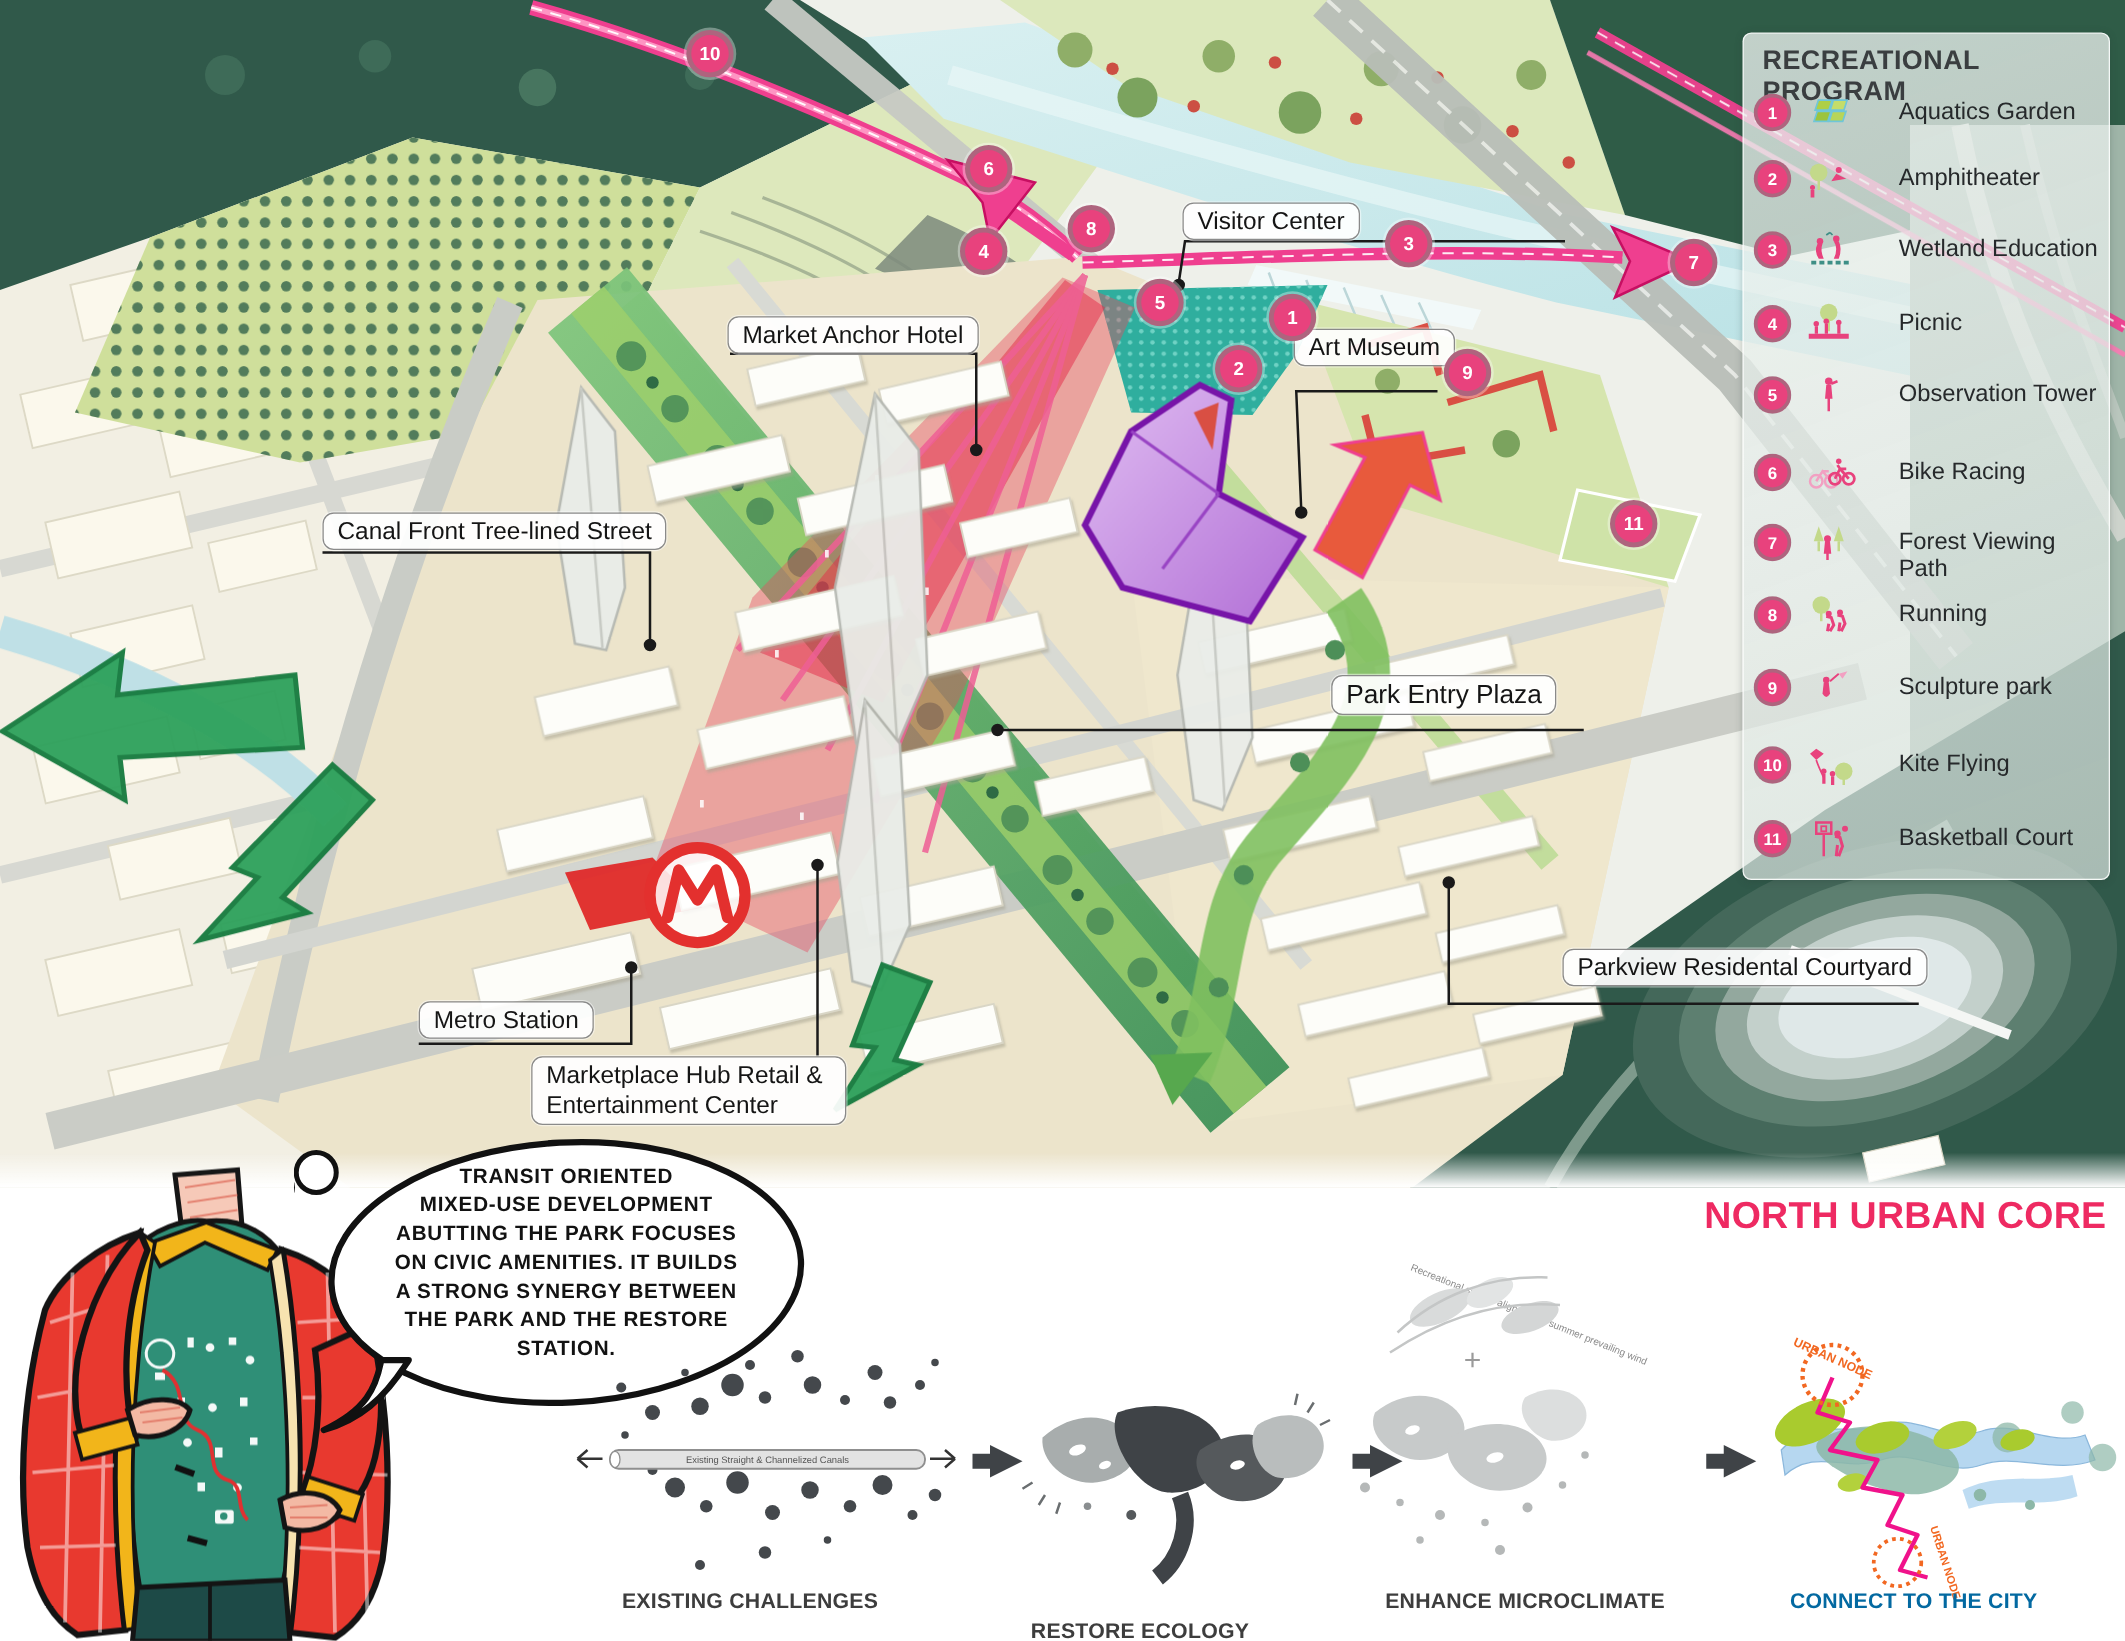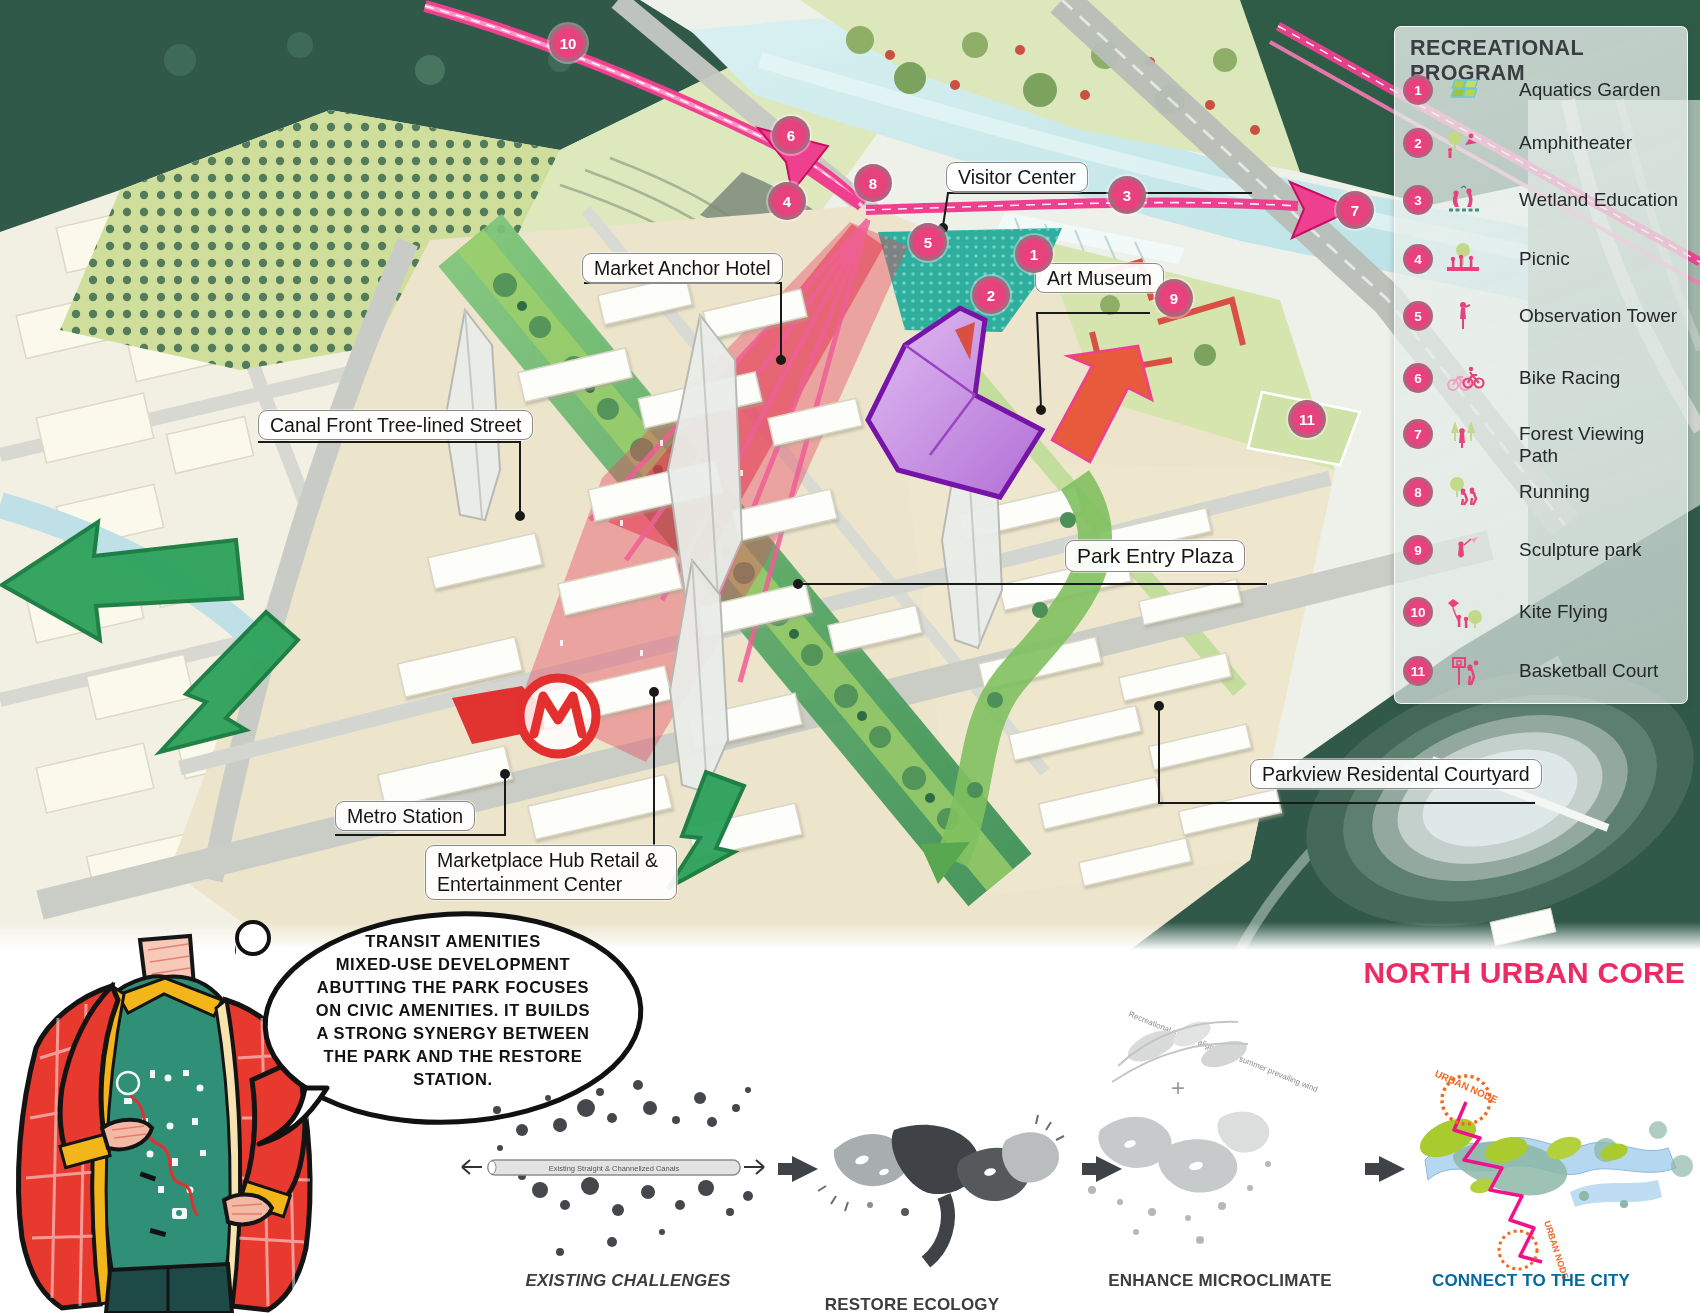--- a/index.html
+++ b/index.html
@@ -601,21 +601,21 @@
     <rect x="150" y="352" width="16" height="5" transform="rotate(15 158 354)" fill="#111"></rect>
   </svg>
 
   <svg width="440" height="280" viewBox="0 0 440 280" style="position:absolute;left:235px;top:888px;">
     <circle cx="-12" cy="62" r="11" fill="#ffffff" stroke="#111111" stroke-width="4"></circle>
     <circle cx="18" cy="50" r="16" fill="#ffffff" stroke="#111111" stroke-width="4"></circle>
     <ellipse cx="218" cy="130" rx="188" ry="104" fill="#ffffff" stroke="#111111" stroke-width="5" transform="rotate(-3 218 130)"></ellipse>
     <path d="M92,200 C72,232 52,248 24,256 C58,240 66,222 70,200 Z" fill="#ffffff" stroke="#111111" stroke-width="5" stroke-linejoin="round"></path>
   </svg>
   <div id="bubble-text">
-    <div>TRANSIT AMENITIES</div>
+    <div>TRANSIT ORIENTED</div>
     <div>MIXED-USE DEVELOPMENT</div>
     <div>ABUTTING THE PARK FOCUSES</div>
     <div>ON CIVIC AMENITIES. IT BUILDS</div>
     <div>A STRONG SYNERGY BETWEEN</div>
     <div>THE PARK AND THE RESTORE</div>
     <div>STATION.</div>
   </div>
 
   <svg width="1280" height="313" viewBox="420 1000 1280 313" style="position:absolute;left:420px;top:1000px;">
 
@@ -714,18 +714,18 @@
       <ellipse cx="1614" cy="1152" rx="14" ry="8" fill="#a9cb2e" transform="rotate(-15 1614 1152)"></ellipse>
       <ellipse cx="1482" cy="1186" rx="12" ry="7" fill="#b3d13c" transform="rotate(-12 1482 1186)"></ellipse>
       <polyline points="1466,1102 1454,1130 1480,1138 1464,1160 1502,1168 1490,1190 1522,1196 1510,1220 1534,1228 1520,1256 1542,1262" fill="none" stroke="#f0128b" stroke-width="3.5" stroke-linejoin="round"></polyline>
       <circle cx="1466" cy="1100" r="24" fill="none" stroke="#f26822" stroke-width="3.5" stroke-dasharray="3 3.5"></circle>
       <text x="1434" y="1076" font-size="10" font-weight="bold" fill="#f26822" transform="rotate(24 1434 1076)">URBAN NODE</text>
       <circle cx="1518" cy="1250" r="19" fill="none" stroke="#f26822" stroke-width="3" stroke-dasharray="3 3.5"></circle>
       <text x="1544" y="1222" font-size="9" font-weight="bold" fill="#f26822" transform="rotate(72 1544 1222)">URBAN NODE</text>
     </g>
   </svg>
 
-  <div class="step-label" style="left:508px;font-style:italic;">EXISTING CHALLENGES</div>
+  <div class="step-label" style="left:480px;">EXISTING CHALLENGES</div>
   <div class="step-label" style="left:792px;margin-top:24px;">RESTORE ECOLOGY</div>
   <div class="step-label" style="left:1100px;">ENHANCE MICROCLIMATE</div>
   <div class="step-label orange" style="left:1411px;">CONNECT TO THE CITY</div>
 
 </div>
 
 </body></html>

